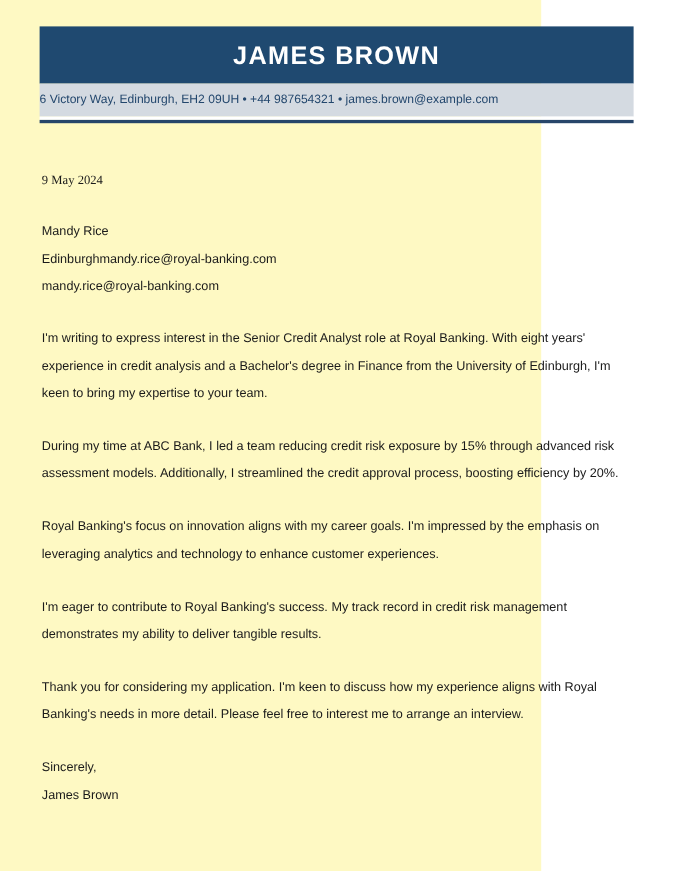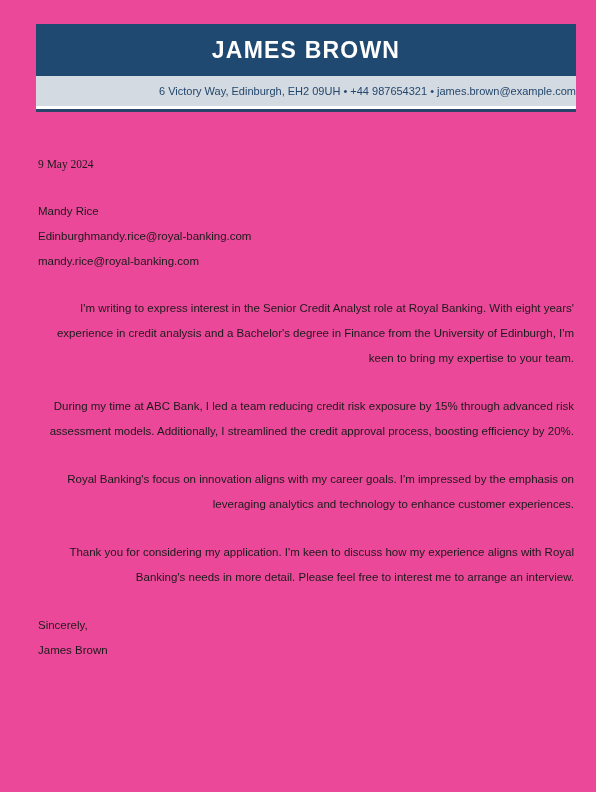--- a/index.html
+++ b/index.html
@@ -10,23 +10,23 @@
     width: 612px;
     height: 792px;
     background: #ffffff;
     font-family: "Liberation Sans", sans-serif;
     -webkit-font-smoothing: antialiased;
     overflow: hidden;
   }
 
   .page {
     position: relative;
-    width: 596px;
+    width: 492px;
     height: 792px;
-    background: #ec4899;
+    background: #fef9c3;
     box-sizing: border-box;
   }
 
   
   .header {
     position: absolute;
     left: 36px;
     top: 24px;
     width: 540px;
   }
@@ -47,21 +47,21 @@
     font-family: "Liberation Sans", sans-serif;
     text-transform: uppercase;
     line-height: 1;
   }
 
   .contact-band {
     background: #d4dae1;
     height: 30px;
     display: flex;
     align-items: center;
-    justify-content: flex-end;
+    justify-content: flex-start;
   }
 
   .contact-text {
     color: #23476d;
     font-size: 11px;
     line-height: 1;
     white-space: nowrap;
   }
 
   .rule-gap {
@@ -97,21 +97,21 @@
   .recipient div {
     margin: 0;
   }
 
   .salutation {
     margin: 0 0 22px 0;
   }
 
   .para {
     margin: 0 0 23px 0;
-    text-align: right;
+    text-align: left;
   }
 
   .closing {
     margin: 0;
   }
 
   .closing div {
     margin: 0;
   }
 </style>
@@ -145,20 +145,21 @@
       <div>mandy.rice@royal-banking.com</div>
     </div>
 
 
     <p class="para">I'm writing to express interest in the Senior Credit Analyst role at Royal Banking. With eight years' experience in credit analysis and a Bachelor's degree in Finance from the University of Edinburgh, I'm keen to bring my expertise to your team.</p>
 
     <p class="para">During my time at ABC Bank, I led a team reducing credit risk exposure by 15% through advanced risk assessment models. Additionally, I streamlined the credit approval process, boosting efficiency by 20%.</p>
 
     <p class="para">Royal Banking's focus on innovation aligns with my career goals. I'm impressed by the emphasis on leveraging analytics and technology to enhance customer experiences.</p>
 
+    <p class="para">I'm eager to contribute to Royal Banking's success. My track record in credit risk management demonstrates my ability to deliver tangible results.</p>
 
     <p class="para">Thank you for considering my application. I'm keen to discuss how my experience aligns with Royal Banking's needs in more detail. Please feel free to interest me to arrange an interview.</p>
 
     <div class="closing">
       <div>Sincerely,</div>
       <div>James Brown</div>
     </div>
 
   </div>
 

